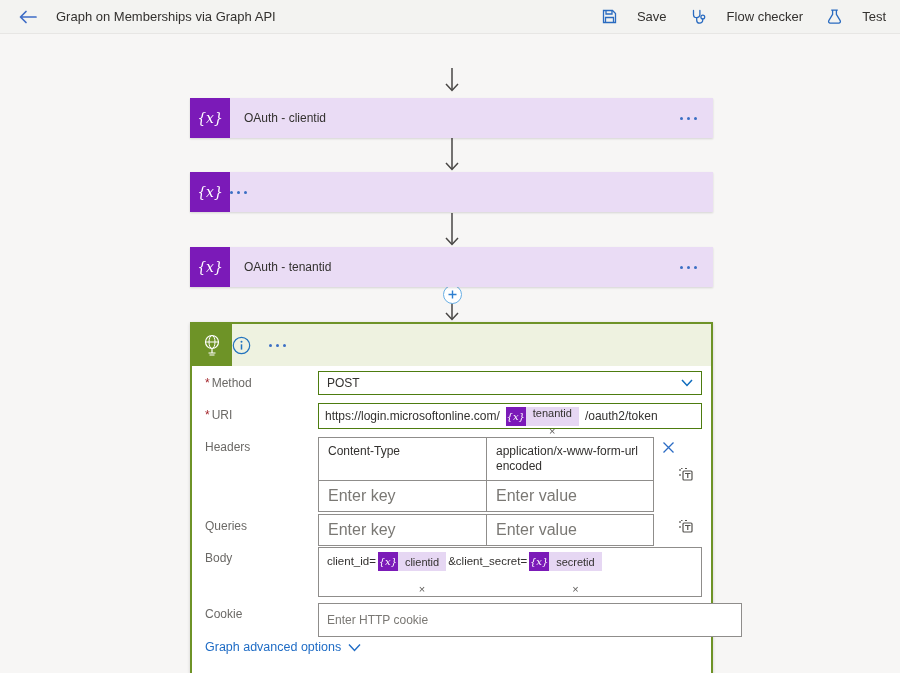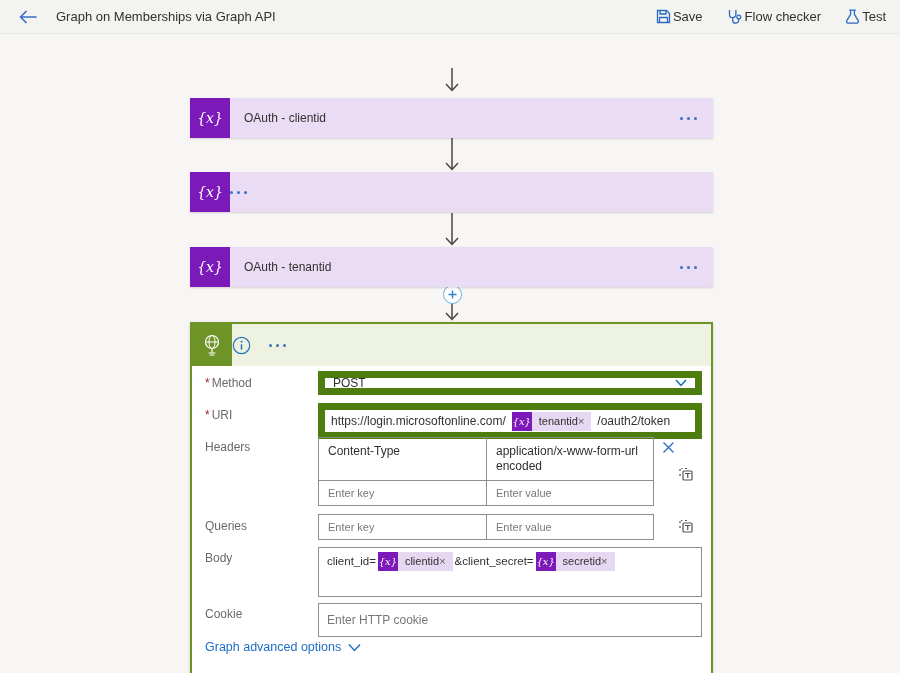--- a/index.html
+++ b/index.html
@@ -8,21 +8,21 @@
 
   
   .topbar { position:relative; height:34px; background:#f3f3f1;
     border-bottom:1px solid #e7e6e4; display:flex; align-items:center;
     justify-content:space-between; padding:0 14px 0 0; }
   .topbar-left { display:flex; align-items:center; }
   .back-btn { width:40px; height:34px; display:flex; align-items:center;
     justify-content:center; cursor:pointer; margin-left:8px; }
   .flow-title { font-size:13px; color:#33312f; margin-left:8px; }
   .topbar-right { display:flex; align-items:center; gap:24px; }
-  .tb-btn { display:flex; align-items:center; gap:2px; background:none;
+  .tb-btn { display:flex; align-items:center; gap:20px; background:none;
     border:none; font-family:inherit; font-size:13px; color:#33312f; cursor:pointer; }
 
   
   .canvas { position:relative; width:900px; height:639px; }
   .arrow { position:absolute; left:444px; }
   .plus-circle { position:absolute; left:443px; top:251px; width:19px; height:19px;
     border-radius:50%; background:#fff; border:1px solid #69afe5; display:flex;
     align-items:center; justify-content:center; cursor:pointer; }
 
   
@@ -41,56 +41,56 @@
     background:#fff; border:2px solid #6e9327; box-shadow:0 1px 3px rgba(0,0,0,.16); }
   .http-header { height:42px; background:#eef2e0; display:flex; align-items:center; cursor:pointer; }
   .http-icon { width:40px; height:42px; background:#6e9327; display:flex;
     align-items:center; justify-content:center; flex:0 0 40px; }
   .http-title { font-size:13px; color:#33312f; padding-left:16px; flex:1; }
   .hdr-icons { display:flex; align-items:center; gap:18px; padding-right:16px; }
 
   .http-content { position:relative; height:312px; }
   .f-label { position:absolute; left:13px; font-size:12px; color:#6b6966; }
   .req { color:#a4262c; margin-right:2px; }
-  .field { position:absolute; left:126px; width:384px; border:7px solid #4d7c0f;
+  .field { position:absolute; left:126px; width:384px; border:1px solid #4d7c0f;
     background:#fff; font-size:12px; color:#33312f; display:flex; align-items:center; }
   .dropdown { top:5px; height:24px; justify-content:space-between;
     padding:0 8px; cursor:pointer; }
   .uri-field { top:37px; height:26px; padding:11px 6px; gap:4px; cursor:text; }
 
   .kv-table { position:absolute; left:126px; width:336px; border:1px solid #8f8d8b; }
   .kv-row { display:flex; border-top:1px solid #8f8d8b; }
   .kv-row:first-child { border-top:none; }
   .kv-cell { width:50%; padding:6px 9px; font-size:12px; color:#33312f;
     border-left:1px solid #8f8d8b; word-break:break-all; line-height:15px; }
   .kv-cell:first-child { border-left:none; }
   .kv-input { width:50%; border:none; border-left:1px solid #8f8d8b; padding:6px 9px;
-    font-family:inherit; font-size:11px; color:#7f1d1d; outline:none; }
+    font-family:inherit; font-size:16px; color:#7f1d1d; outline:none; }
   .kv-input:first-child { border-left:none; }
   .kv-input::placeholder, .cookie-input::placeholder { color:#7a7874; opacity:1; }
 
   .headers-table { top:71px; }
   .queries-table { top:148px; }
   .icon-btn { position:absolute; cursor:pointer; width:16px; height:16px;
     display:flex; align-items:center; justify-content:center; }
 
   .body-field { position:absolute; left:126px; top:181px; width:384px; height:50px;
     border:1px solid #8f8d8b; background:#fff; font-size:11.5px; color:#33312f;
     padding:3px 8px; line-height:21px; cursor:text; }
-  .cookie-input { position:absolute; left:126px; top:237px; width:384px; height:24px;
+  .cookie-input { position:absolute; left:126px; top:237px; width:424px; height:24px;
     border:1px solid #8f8d8b; padding:16px 8px; font-family:inherit; font-size:12px;
     color:#33312f; outline:none; }
 
   .pill { display:inline-flex; align-items:center; vertical-align:middle;
     margin:0 2px; cursor:pointer; }
   .pill-fx { width:20px; height:19px; background:#7b1ab8; color:#fff;
     font-family:"DejaVu Serif", serif; font-style:italic; font-size:10px;
     display:inline-flex; align-items:center; justify-content:center; }
   .pill-body { height:19px; background:#e6d7f3; display:inline-flex; align-items:center;
-    padding:0 7px; font-size:11px; color:#33312f; }
+    gap:6px; padding:0 7px; font-size:11px; color:#33312f;flex-direction:column; }
   .pill-x { color:#5f5d5b; font-size:11px; }
 
   .advanced { position:absolute; left:13px; top:274px; display:flex; align-items:center;
     gap:7px; color:#1f6cc5; font-size:12.5px; cursor:pointer; }
 </style>
 </head>
 <body>
 
 <div class="topbar">
   <div class="topbar-left">

